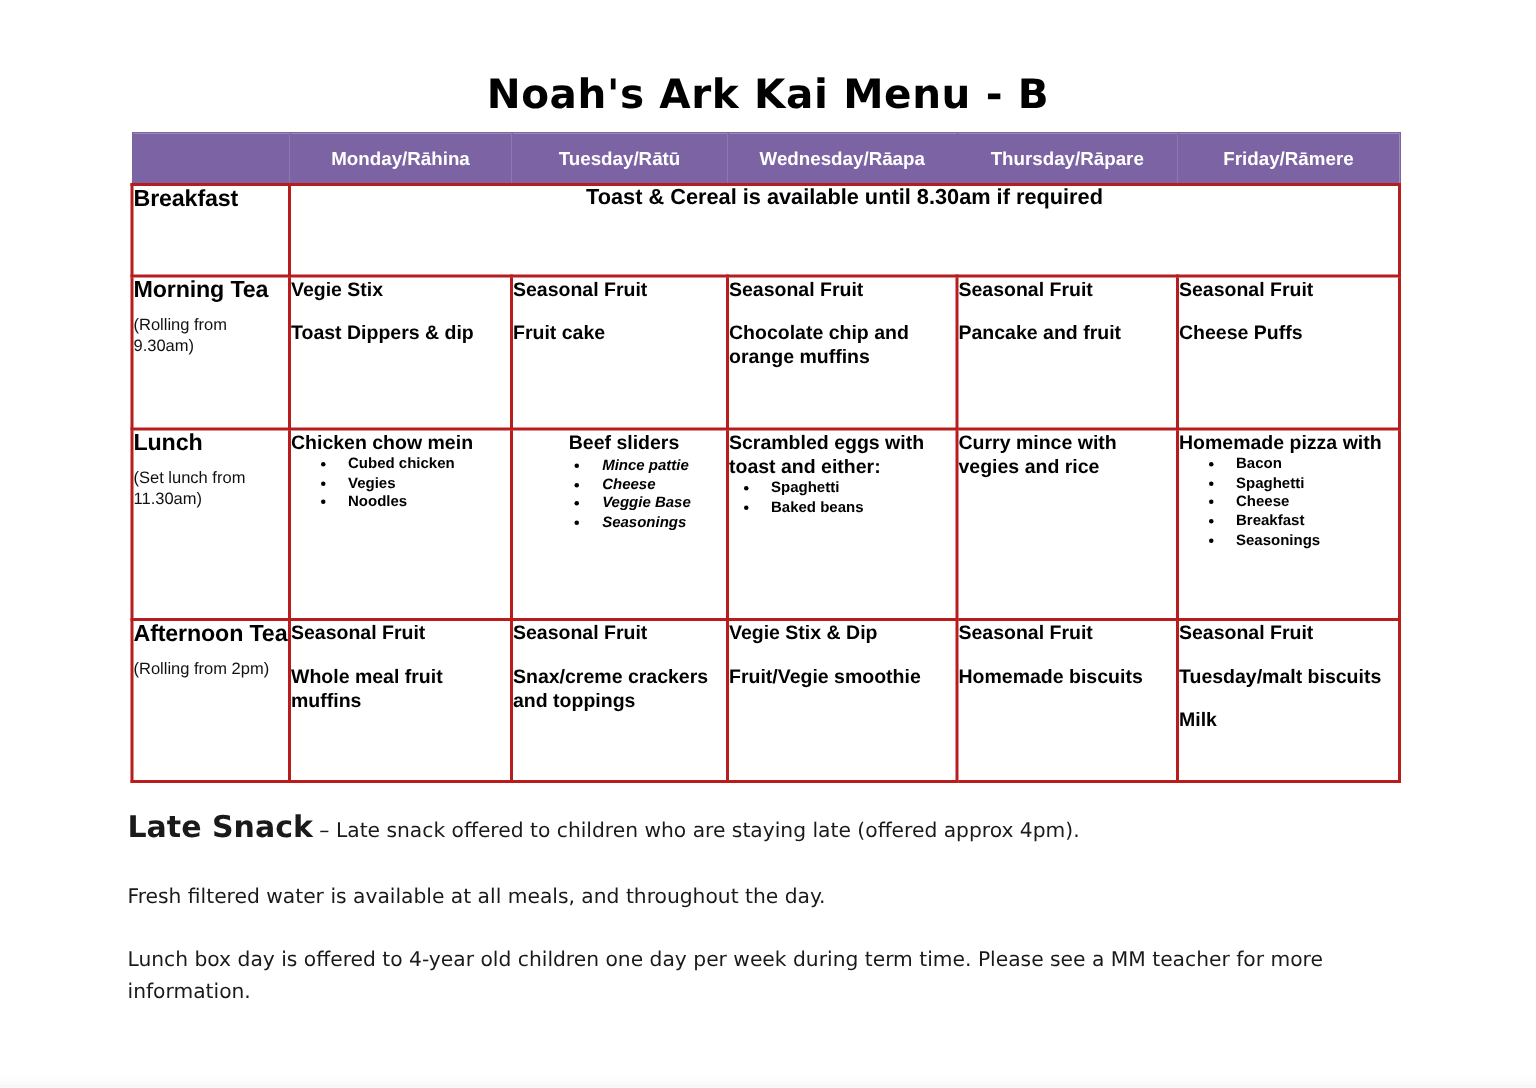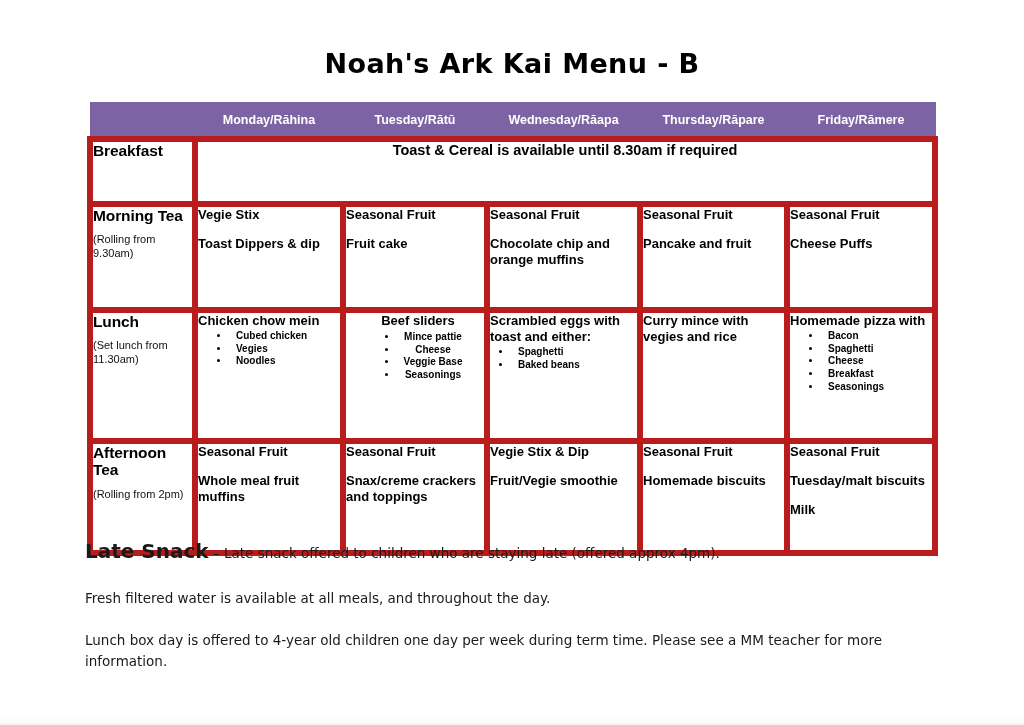--- a/index.html
+++ b/index.html
@@ -41,28 +41,28 @@
     font-size: 27px;
     font-weight: 600;
     letter-spacing: 0.4px;
     color: #000000;
   }
 
   
   .menu-table {
     position: absolute;
     left: 87px;
-    top: 102px;
+    top: 88px;
     width: 845px;
     border-collapse: collapse;
     table-layout: fixed;
     border-radius: 28px;
   }
   .menu-table td, .menu-table th {
-    border: 6px solid #b91c1c;
+    border: 2px solid #b91c1c;
     vertical-align: top;
     padding: 0;
   }
 
   
   .head-row th {
     background: #7c64a4;
     border: 1px solid #7c64a4;
     height: 33px;
     color: #ffffff;
@@ -131,23 +131,24 @@
   ul.food-list.tight { padding-left: 22px; }
   ul.food-list li {
     font-size: 10px;
     font-weight: bold;
     line-height: 1.28;
     margin: 0;
     padding-left: 6px;
   }
   ul.food-list.center-list {
     display: inline-block;
-    text-align: center;
+    text-align: left;
     padding-left: 24px;
     margin-left: 0;
+    font-style: italic;
   }
 
   .morning-row td { height: 100px; }
   .lunch-row td { height: 125px; }
   .afternoon-row td { height: 106px; }
 
   
   .notes {
     position: absolute;
     left: 85px;

